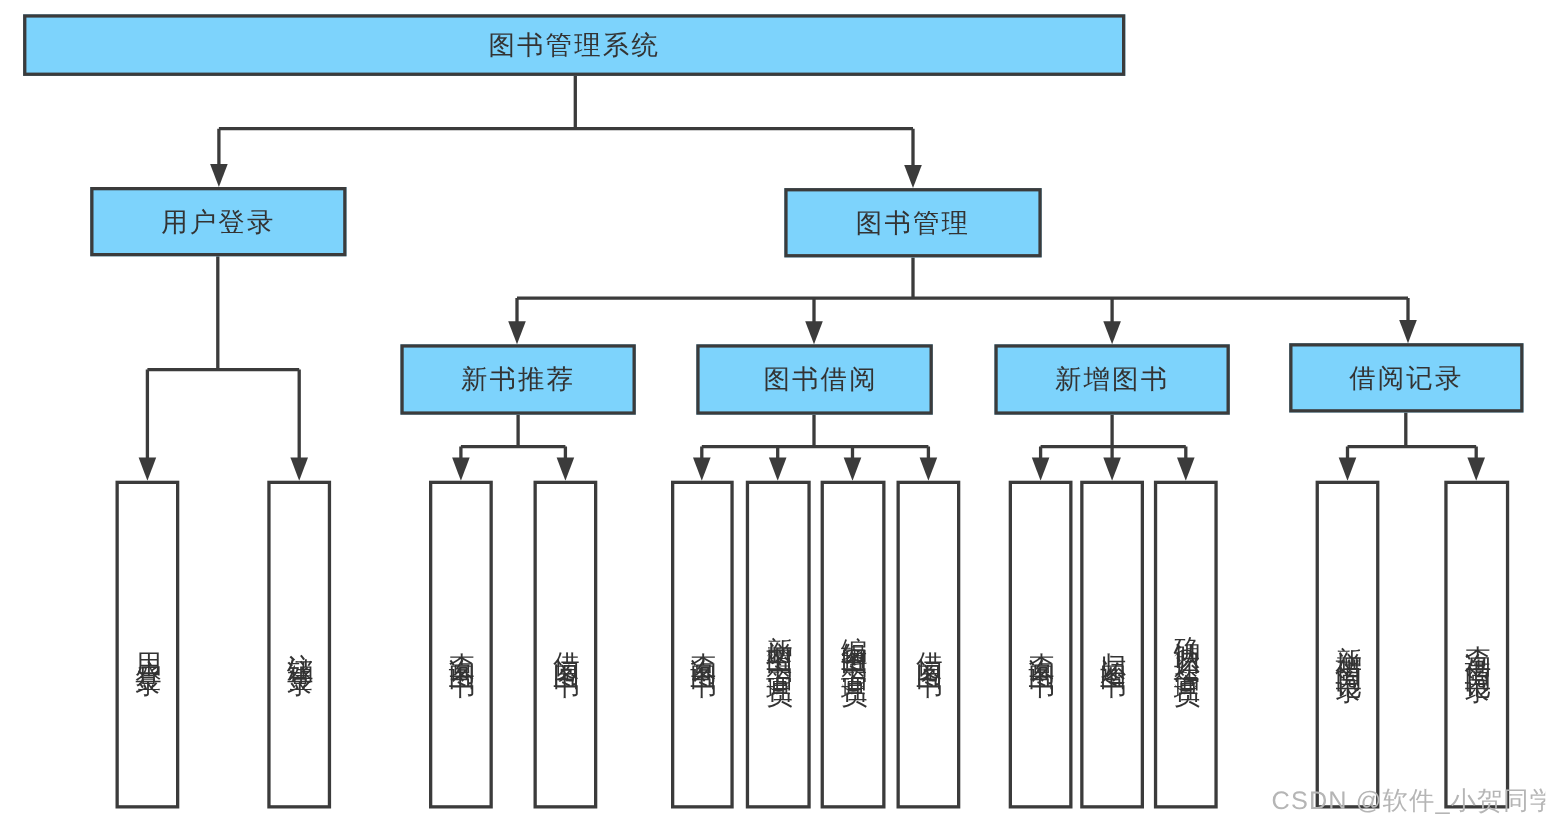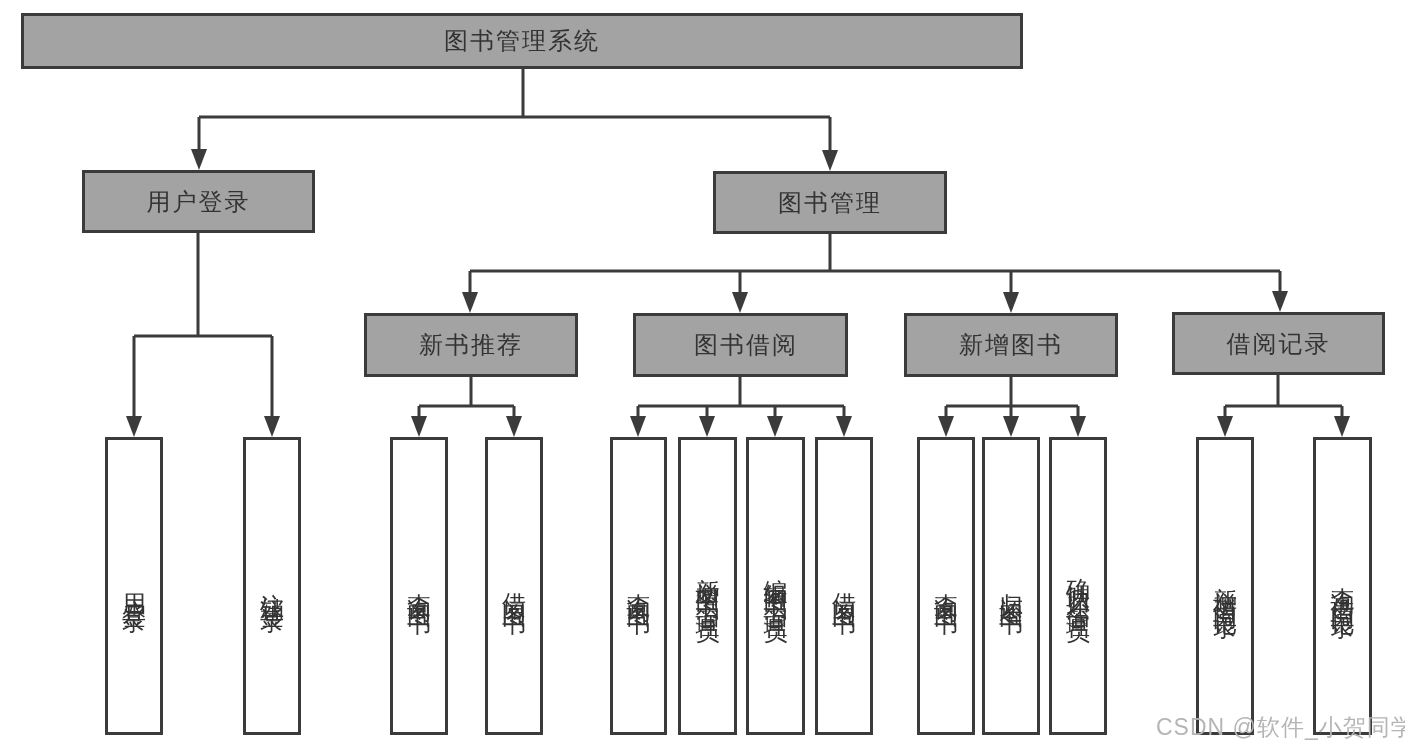--- a/index.html
+++ b/index.html
@@ -2,21 +2,21 @@
 <html><head>
 <meta charset="utf-8">
 <style>
   html,body{margin:0;padding:0;background:#ffffff;}
   .stage{
     position:relative;width:1405px;height:747px;background:#ffffff;overflow:hidden;
     font-family:"Liberation Sans","DejaVu Sans",sans-serif;color:#333333;
   }
   .connector-layer{position:absolute;left:0;top:0;z-index:1;}
   .node{
-    position:absolute;background:#a3a3a3;border:3px solid #3b3b3b;box-sizing:border-box;
+    position:absolute;background:#7dd3fc;border:3px solid #3b3b3b;box-sizing:border-box;
     display:flex;align-items:center;justify-content:center;
     font-size:24px;letter-spacing:2px;color:#333333;z-index:2;
   }
   .leaf{
     position:absolute;top:437px;height:298px;background:#ffffff;border:3px solid #3b3b3b;
     box-sizing:border-box;z-index:2;
     writing-mode:vertical-rl;text-orientation:mixed;
     display:flex;align-items:center;justify-content:center;
     font-size:24px;letter-spacing:6px;color:#333333;
   }

